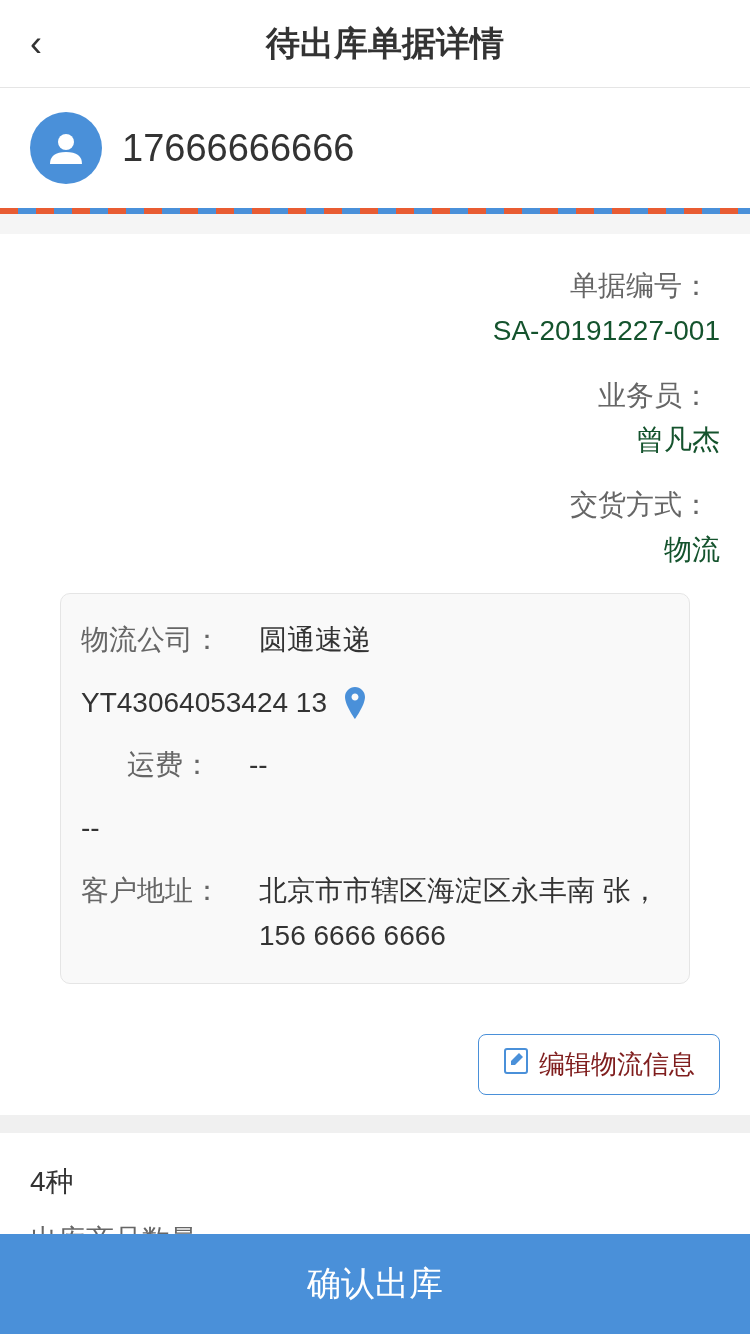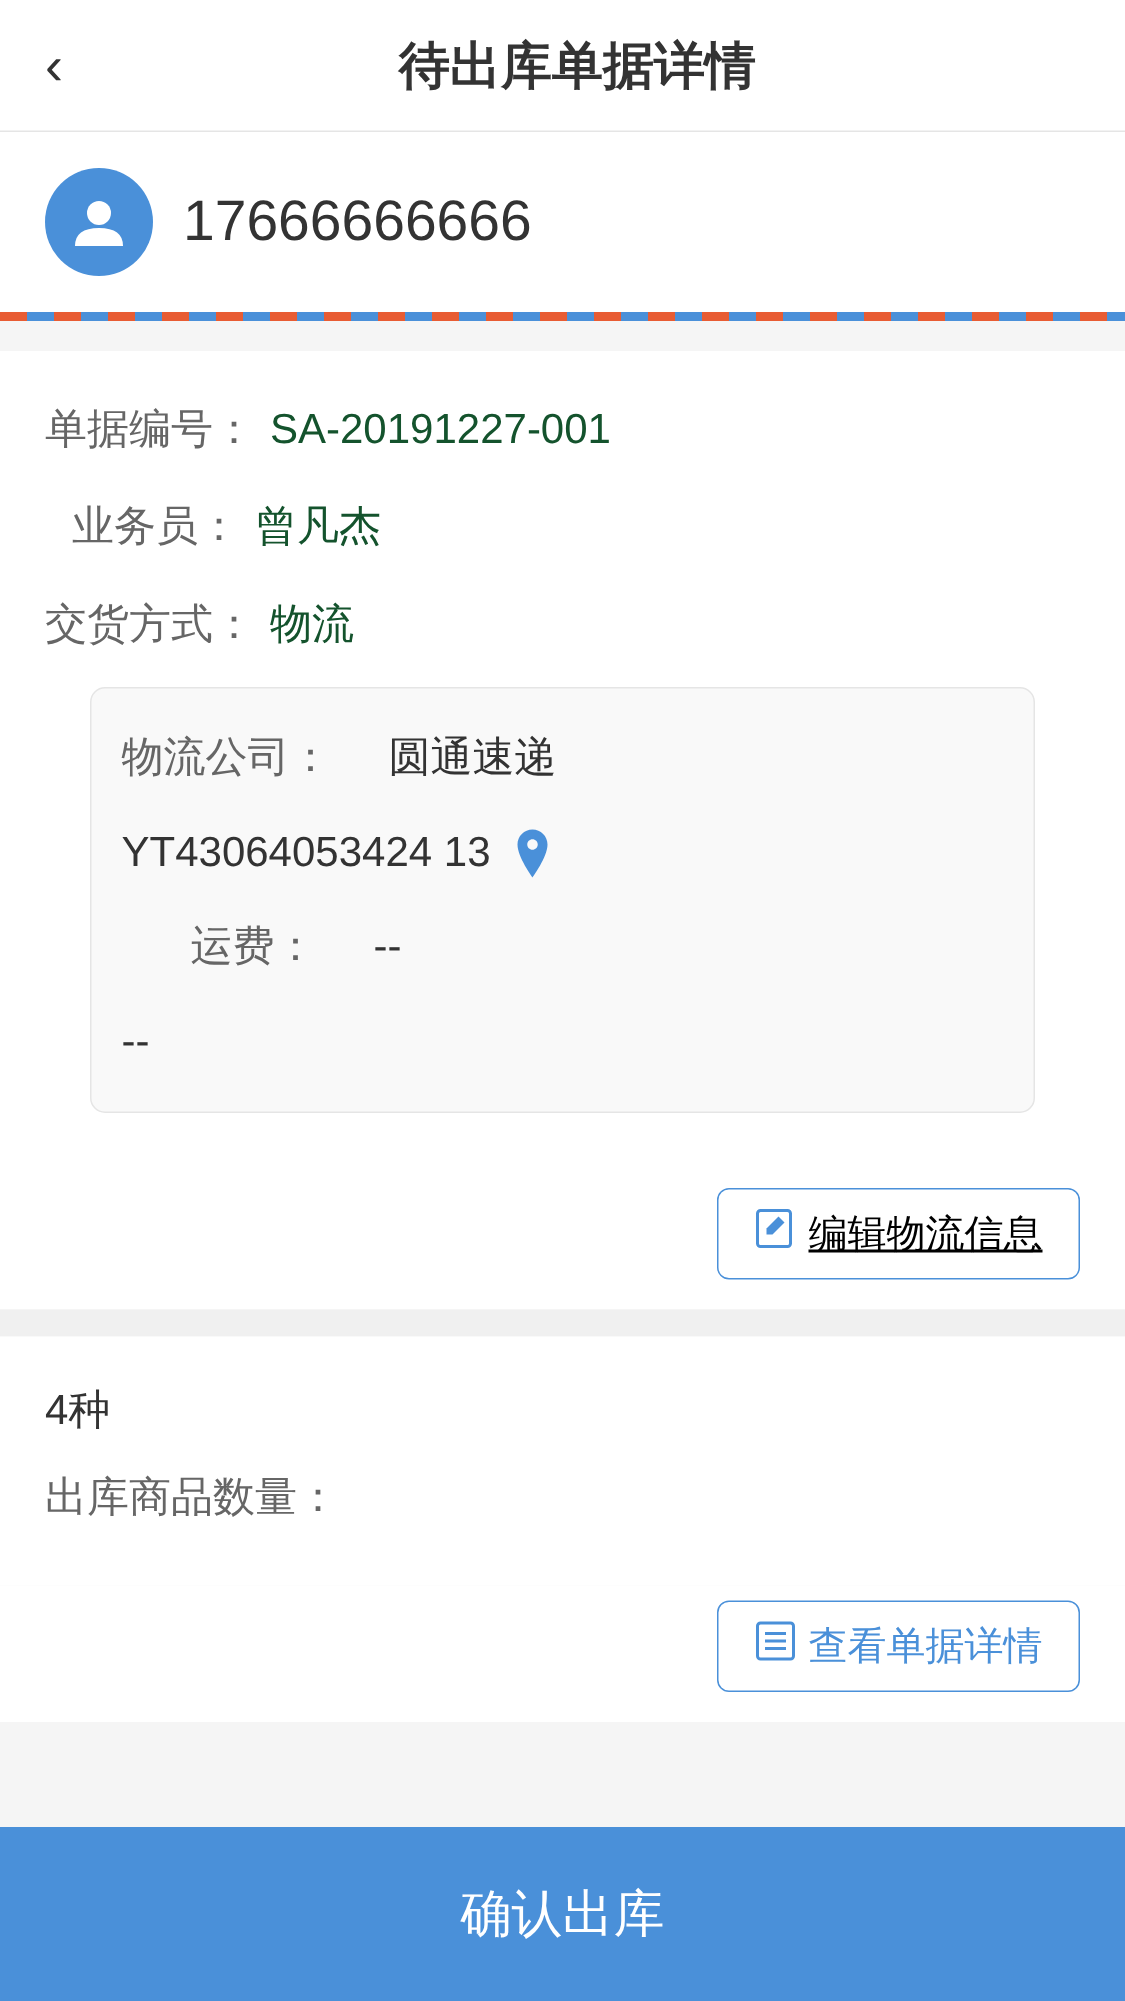--- a/index.html
+++ b/index.html
@@ -94,20 +94,21 @@
     .info-section {
       background: #fff;
       padding: 30px 30px;
       margin-top: 20px;
     }
     .info-row {
       display: flex;
       align-items: flex-end;
       margin-bottom: 20px;
       line-height: 1.6;
+      flex-direction: column;
     }
     .info-row:last-child { margin-bottom: 0; }
     .info-label {
       color: #666;
       font-size: 28px;
       min-width: 140px;
       text-align: right;
       flex-shrink: 0;
       padding-right: 10px;
     }
@@ -163,27 +164,26 @@
       display: flex;
       align-items: center;
       justify-content: flex-end;
       padding: 20px 30px;
       background: #fff;
     }
     .btn-edit {
       border: 1px solid #4a90d9;
       border-radius: 8px;
       padding: 12px 24px;
-      color: #000000;
+      color: #7f1d1d;
       font-size: 26px;
       background: #fff;
       display: flex;
       gap: 8px;
       cursor: pointer;
-      text-decoration: underline;
     }
 
     
     .section-divider {
       height: 18px;
       background: #f0f0f0;
     }
 
     
     .goods-section {
@@ -232,21 +232,21 @@
       background: #f5f5f5;
       min-height: 200px;
     }
 
     
     .confirm-bar {
       position: fixed;
       bottom: 0;
       left: 0;
       width: 750px;
-      height: 116px;
+      height: 100px;
       background: #4a90d9;
       display: flex;
       align-items: center;
       justify-content: center;
       cursor: pointer;
     }
     .confirm-text {
       color: #fff;
       font-size: 34px;
       font-weight: 500;
@@ -311,20 +311,24 @@
             <path d="M18 2C12.48 2 8 6.48 8 12c0 8.25 10 22 10 22s10-13.75 10-22c0-5.52-4.48-10-10-10zm0 13.5c-1.93 0-3.5-1.57-3.5-3.5s1.57-3.5 3.5-3.5 3.5 1.57 3.5 3.5-1.57 3.5-3.5 3.5z"></path>
           </svg>
         </span>
       </div>
       <div class="logistics-row">
         <span class="logistics-label">运费：</span>
         <span class="logistics-value">--</span>
       </div>
       <div class="logistics-row">
         <span class="logistics-value">--</span>
+      </div>
+      <div class="logistics-row">
+        <span class="logistics-label">客户地址：</span>
+        <span class="logistics-value" style="flex-wrap:wrap; word-break:break-all;">北京市市辖区海淀区永丰南  张，156 6666 6666</span>
       </div>
     </div>
   </div>
 
   <div class="edit-logistics-btn">
     <button class="btn-edit">
       <span>
         <svg width="28" height="28" viewBox="0 0 28 28" fill="none">
           <rect x="2" y="2" width="22" height="24" rx="2" stroke="#4a90d9" stroke-width="2" fill="none"></rect>
           <path d="M16 6l4 4-8 8H8v-4l8-8z" fill="#4a90d9"></path>

